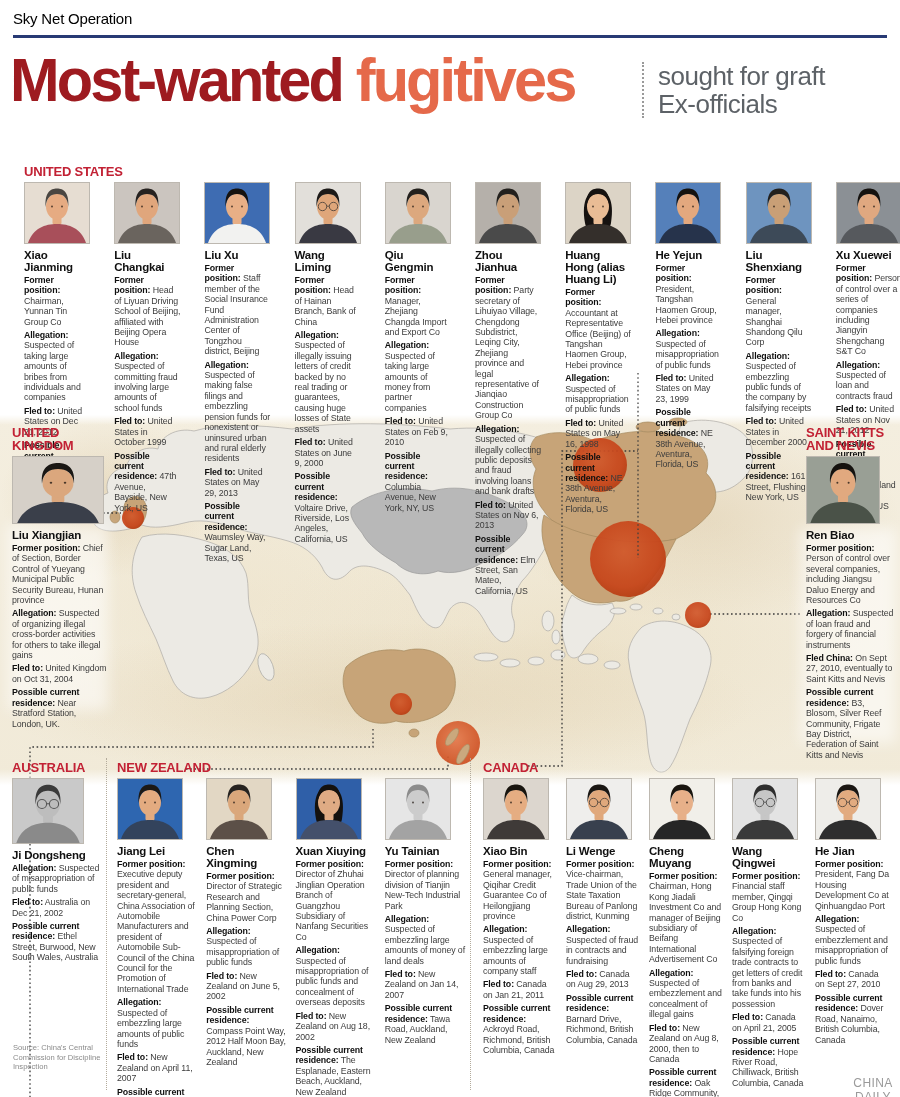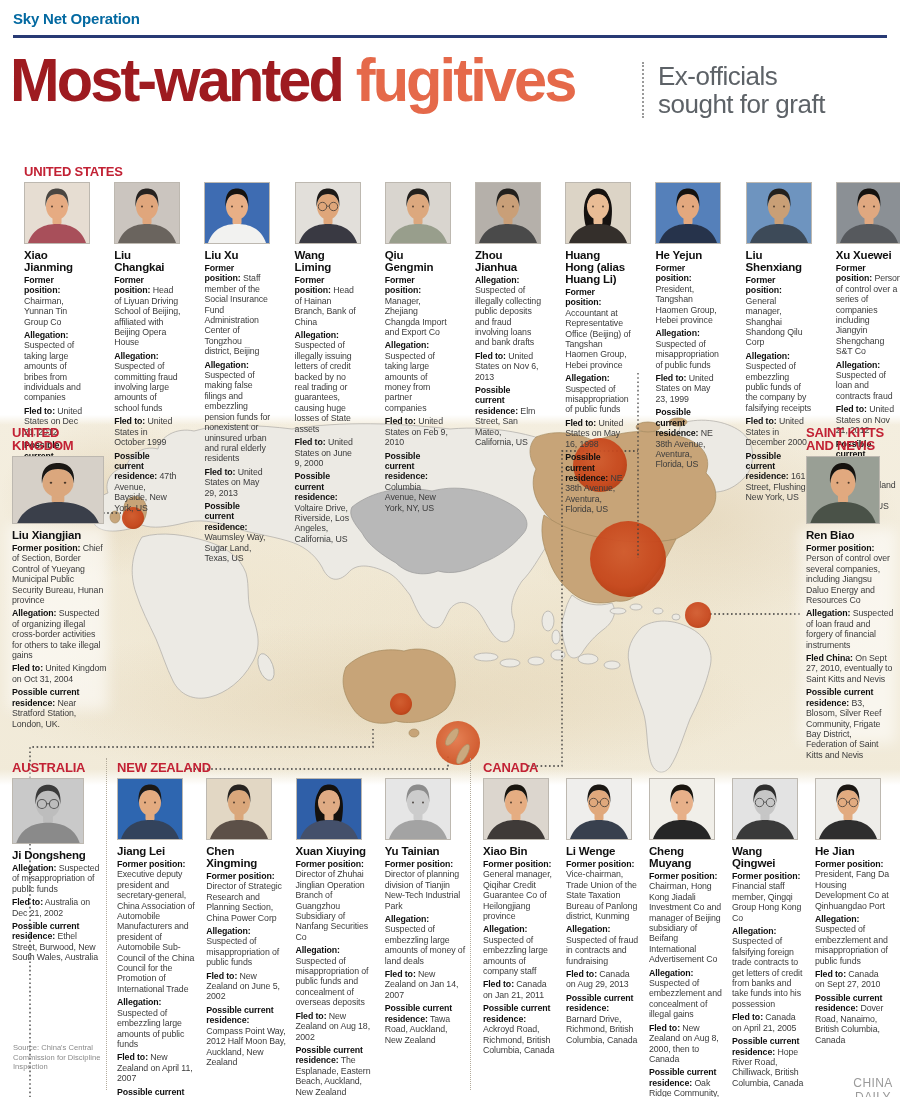--- a/index.html
+++ b/index.html
@@ -1,19 +1,19 @@
 <!DOCTYPE html>
 <html><head>
 <meta charset="utf-8">
 <style>
   html,body{margin:0;padding:0;background:#fff;}
   .page{position:relative;width:900px;height:1097px;background:#fff;overflow:hidden;
         font-family:"Liberation Sans","DejaVu Sans",sans-serif;}
   
-  .kicker{position:absolute;left:13px;top:10px;font-size:15px;font-weight:bold;color:#0369a1;letter-spacing:-0.2px;}
+  .kicker{position:absolute;left:13px;top:10px;font-size:15px;font-weight:normal;color:#000000;letter-spacing:-0.2px;}
   .rule{position:absolute;left:13px;top:35px;width:874px;height:3px;background:#283a74;}
   .title{position:absolute;left:10px;top:44px;font-size:62px;font-weight:bold;letter-spacing:-3px;
          transform:scaleX(.96);transform-origin:left top;white-space:nowrap;}
   .title .t-dark{color:#9e1b20;}
   .title .t-light{color:#e5694a;}
   .subtitle{position:absolute;left:642px;top:62px;padding-left:14px;border-left:2px dotted #9a9a9a;
             color:#5d6267;font-size:26px;line-height:28px;letter-spacing:-0.5px;}
   
   .seclabel{margin:0 0 4px 0;font-size:13px;line-height:13px;font-weight:bold;color:#c22134;letter-spacing:-0.2px;}
   .people{display:grid;}
@@ -64,22 +64,22 @@
 <body>
 
 <div class="page">
 
   <div class="kicker">Sky Net Operation</div>
   <div class="rule"></div>
 
   <div class="title"><span class="t-dark">Most-wanted</span><span class="t-light"> fugitives</span></div>
 
   <div class="subtitle">
+    <div>sought for graft</div>
     <div>Ex-officials</div>
-    <div>sought for graft</div>
   </div>
 
   <div class="map-band">
     <svg width="900" height="370" viewBox="0 0 900 370">
       <defs>
         <radialGradient id="circ" cx="45%" cy="40%" r="65%">
           <stop offset="0%" stop-color="#d2592c"></stop>
             <stop offset="70%" stop-color="#c8451b"></stop>
             <stop offset="100%" stop-color="#b43a10"></stop>
         </radialGradient>
@@ -265,20 +265,21 @@
               <rect width="64" height="60" fill="#b5b0aa"></rect>
               <rect x="27.5" y="31" width="9" height="11" rx="2.5" fill="#c99f78"></rect>
               <path d="M3,60 C8,45 20,41 32,41 C44,41 56,45 61,60 Z" fill="#4a4a4a"></path>
               <ellipse cx="32" cy="23.5" rx="11" ry="13" fill="#c99f78"></ellipse>
               <path d="M20.6,24 C19.6,9.5 25.5,5.5 32,5.5 C38.5,5.5 44.4,9.5 43.4,24 C42.6,14.5 38,11 32,11 C26,11 21.4,14.5 20.6,24 Z" fill="#23201d"></path>
               <circle cx="27" cy="23.5" r="0.9" fill="rgba(35,26,20,.8)"></circle>
               <circle cx="37" cy="23.5" r="0.9" fill="rgba(35,26,20,.8)"></circle>
             </svg>
           </div>
           <h3 class="pname">Zhou Jianhua</h3>
+          <p class="field"><b>Former position:</b> <span>Party secretary of Lihuiyao Village, Chengdong Subdistrict, Leqing City, Zhejiang province and legal representative of Jianqiao Construction Group Co</span></p>
           <p class="field"><b>Allegation:</b> <span>Suspected of illegally collecting public deposits and fraud involving loans and bank drafts</span></p>
           <p class="field"><b>Fled to:</b> <span>United States on Nov 6, 2013</span></p>
           <p class="field"><b>Possible current residence:</b> <span>Elm Street, San Mateo, California, US</span></p>
         </div>
         <div class="person">
           <div class="photo">
             <svg viewBox="0 0 64 60" preserveAspectRatio="none">
               <rect width="64" height="60" fill="#dcd4c6"></rect>
               <path d="M19,40 C15,16 23,7 32,7 C41,7 49,16 45,40 C44,47 38,48 35,45 L29,45 C26,48 20,47 19,40 Z" fill="#161210"></path>
               <rect x="27.5" y="31" width="9" height="11" rx="2.5" fill="#e9bc95"></rect>

